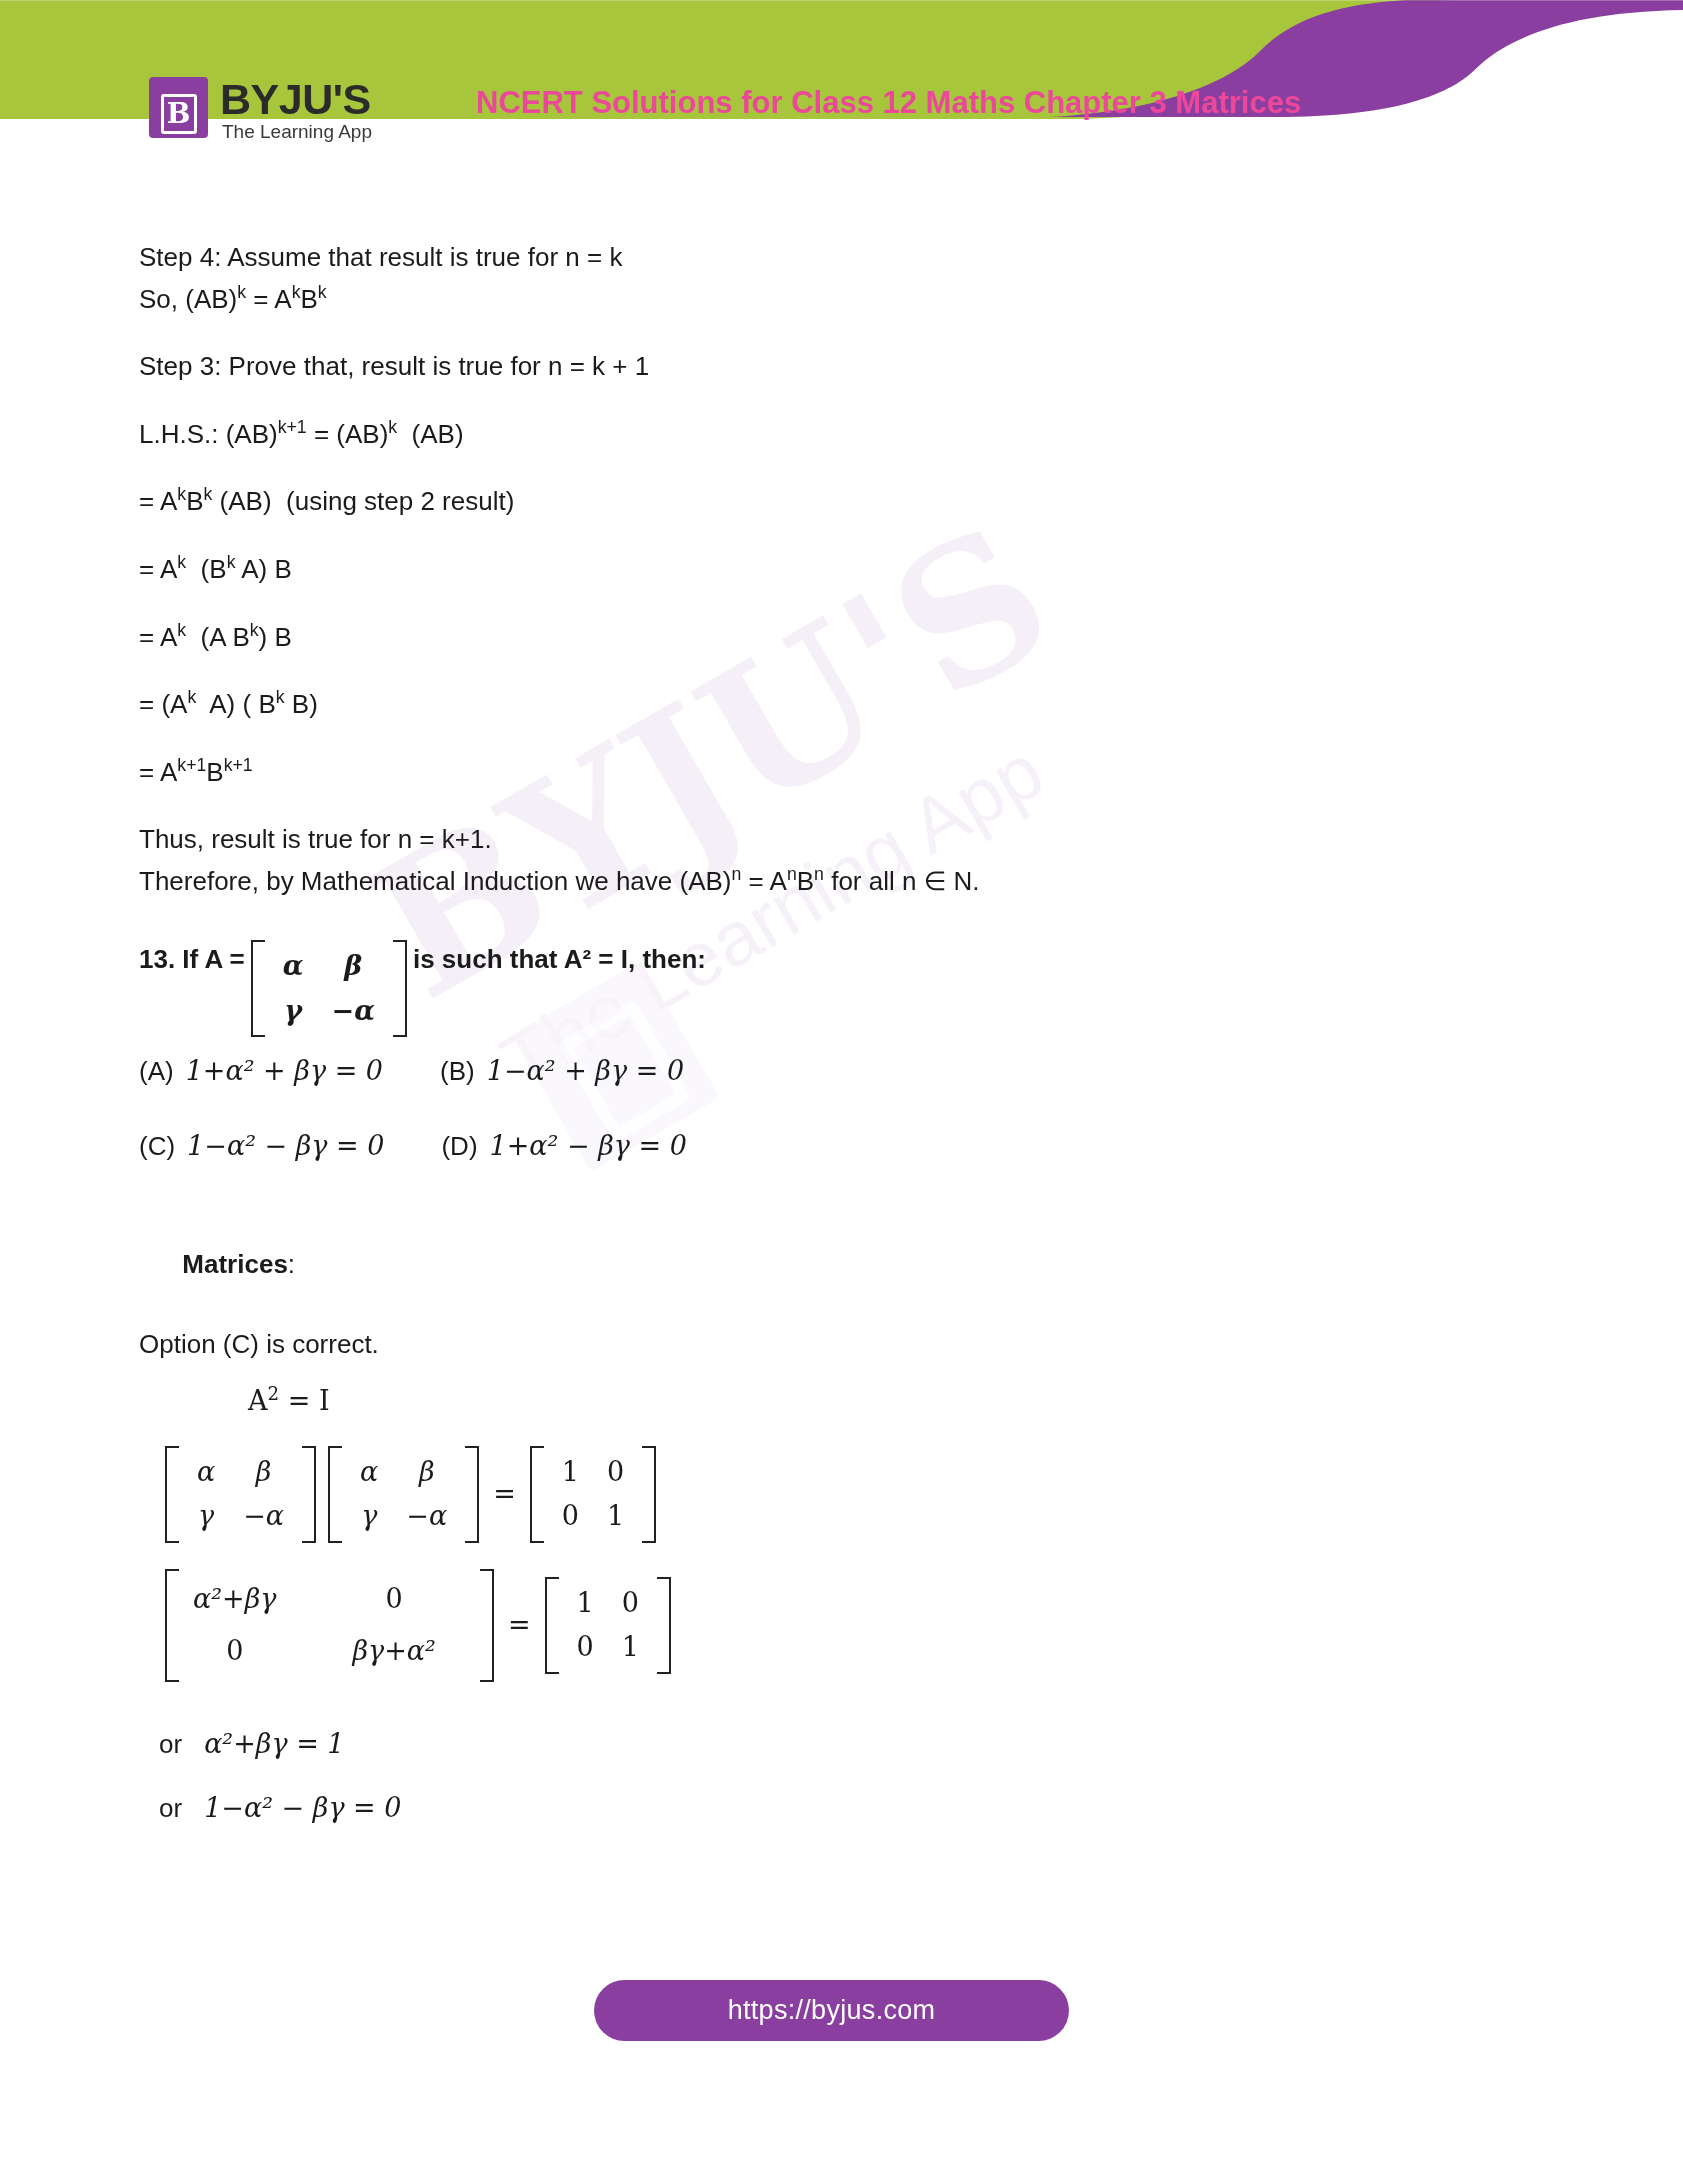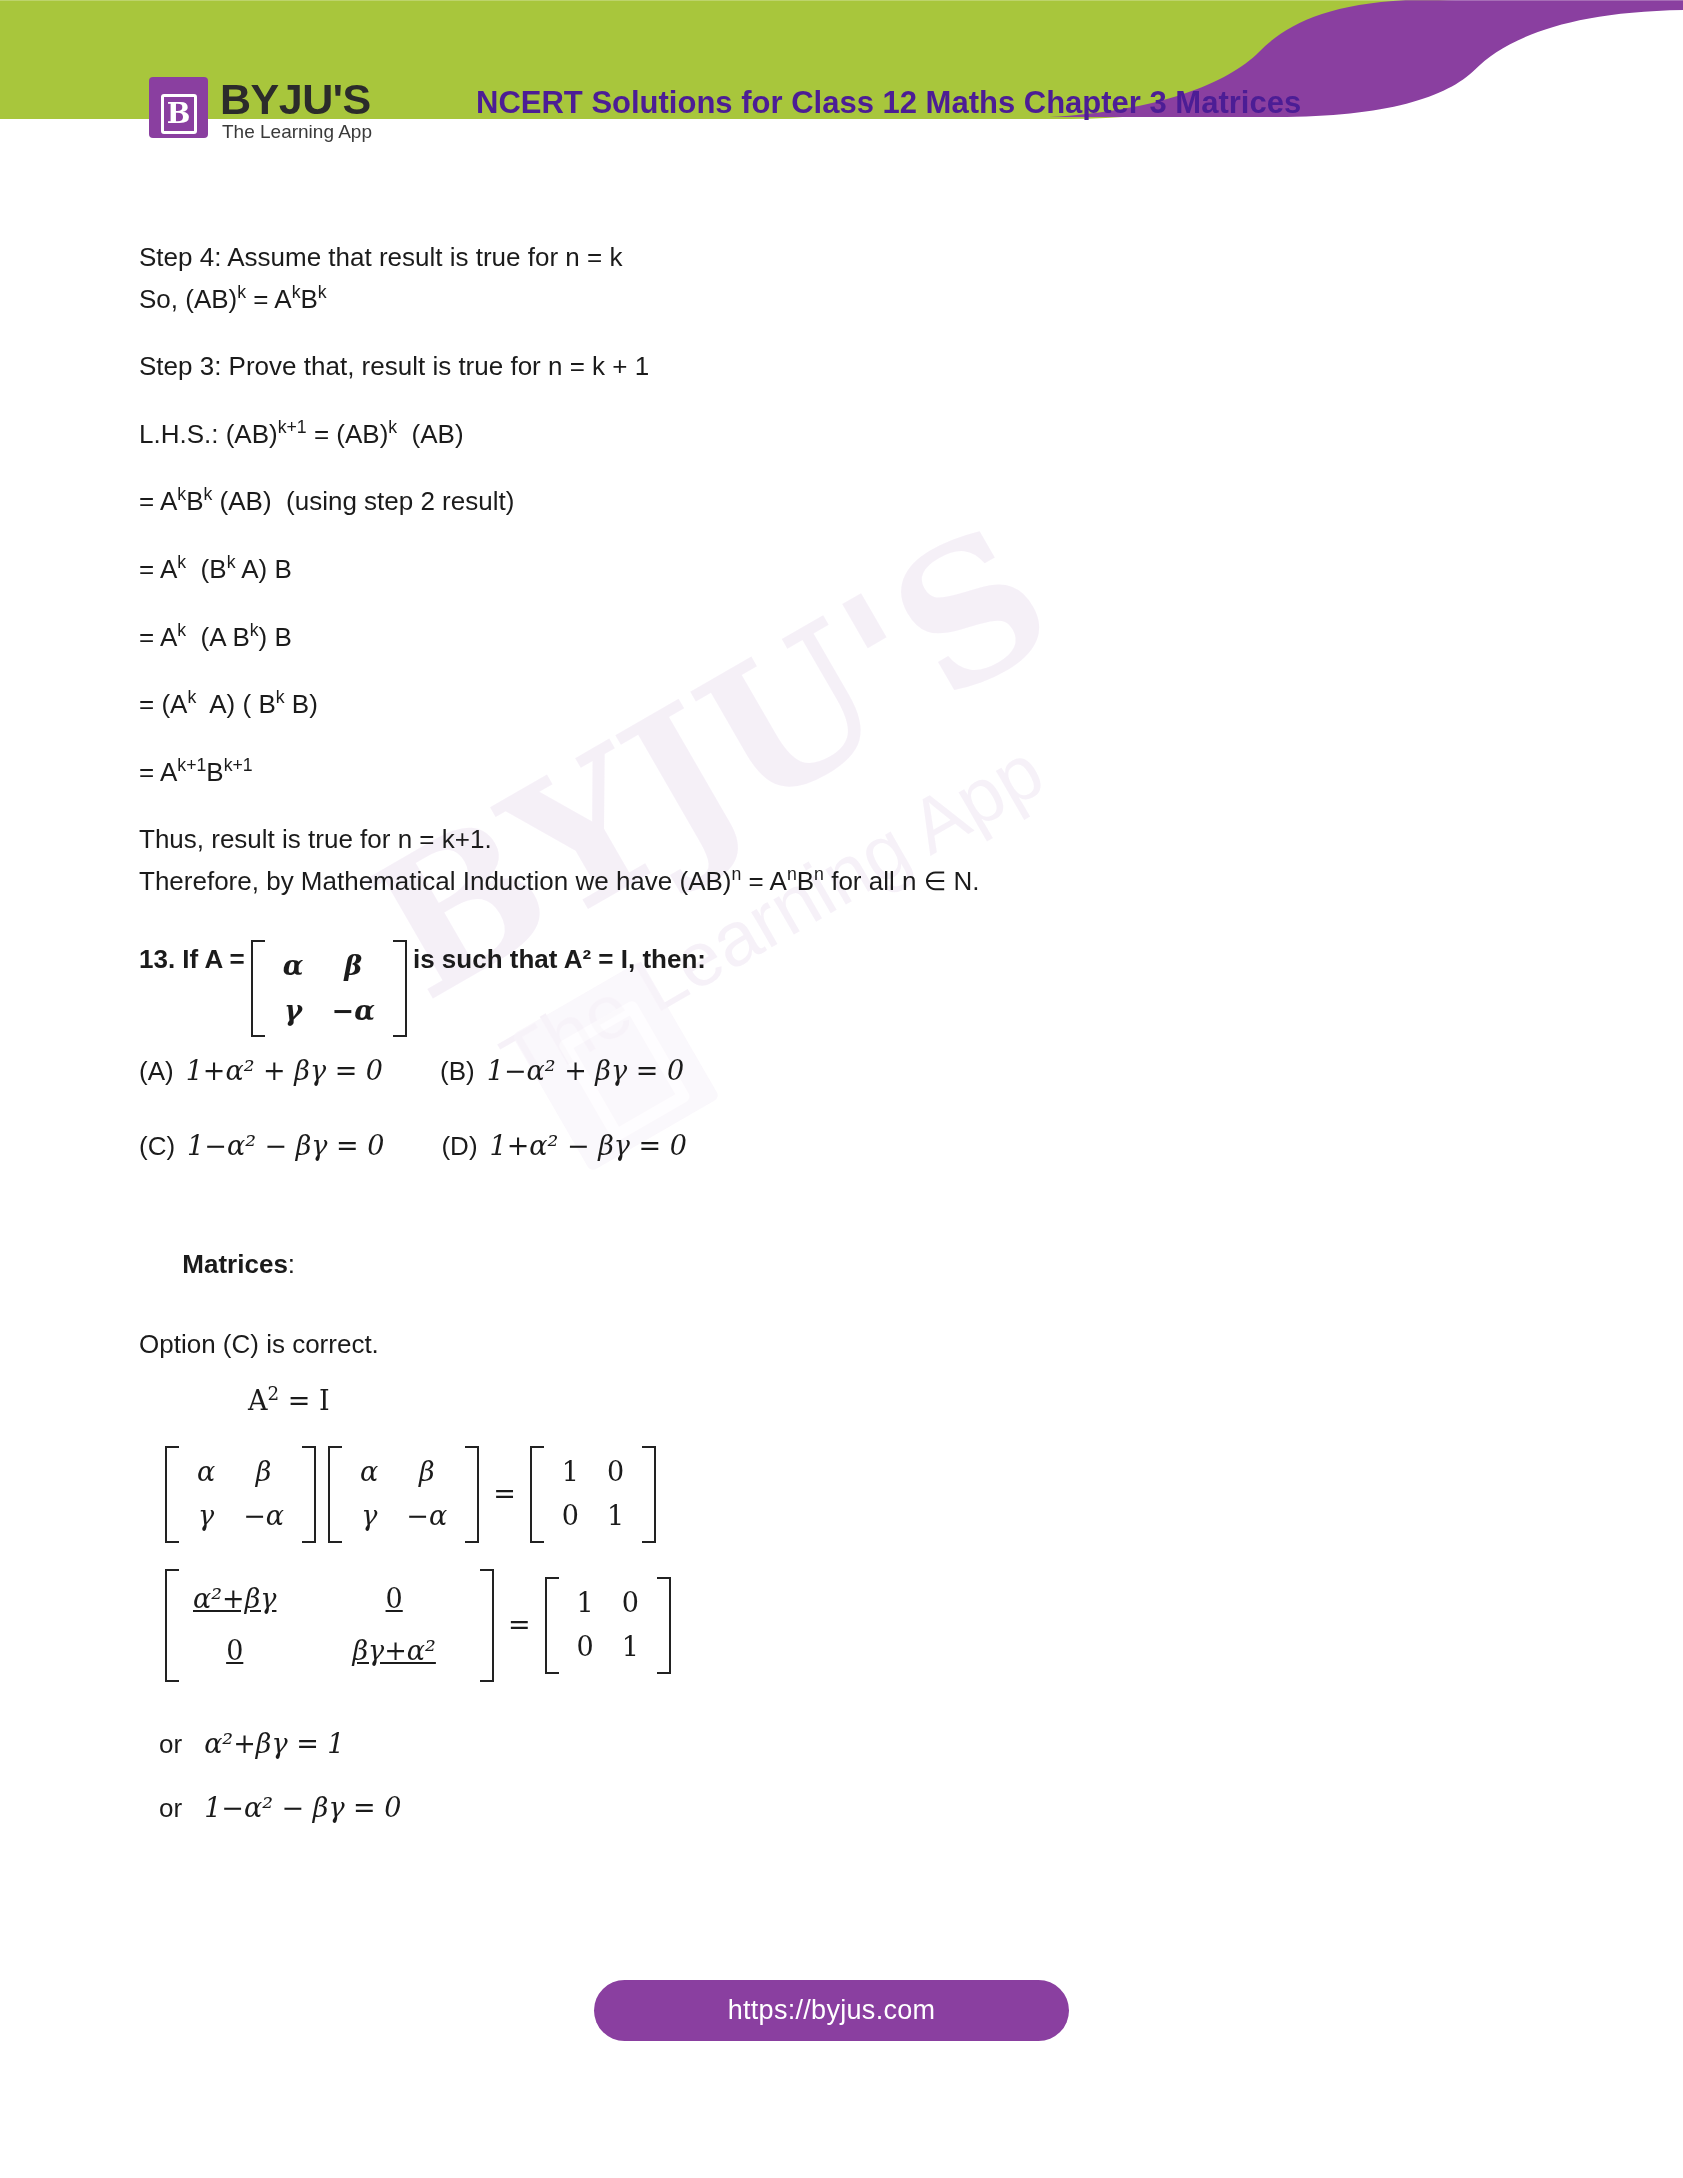--- a/index.html
+++ b/index.html
@@ -79,21 +79,21 @@
     top: 44px;
     color: #3a3a3a;
     font-size: 19px;
   }
   .header-title {
     position: absolute;
     left: 327px;
     top: 8px;
     font-size: 31px;
     font-weight: bold;
-    color: #4c1d95;
+    color: #ec4899;
   }
 
   
   .watermark {
     position: absolute;
     left: 475px;
     top: 574px;
     width: 891px;
     height: 792px;
     transform: rotate(-30deg);
@@ -368,21 +368,21 @@
           <span class="mcell up">0</span>
           <span class="mcell up">1</span>
         </span>
         <span class="brk brk-r"></span>
       </span>
     </div>
 
     <div class="mrow" style="margin-top:26px; margin-left:20px;">
       <span class="matrix">
         <span class="brk brk-l"></span>
-        <span class="mcells" style="grid-template-columns: auto auto; text-decoration: underline;">
+        <span class="mcells" style="grid-template-columns: auto auto;">
           <span class="mcell" style="padding:6px 36px 6px 10px;">α²+βγ</span>
           <span class="mcell up" style="padding:6px 40px;">0</span>
           <span class="mcell up" style="padding:6px 36px 6px 10px;">0</span>
           <span class="mcell" style="padding:6px 40px;">βγ+α²</span>
         </span>
         <span class="brk brk-r"></span>
       </span>
       <span class="math norm" style="margin:0 8px;">=</span>
       <span class="matrix">
         <span class="brk brk-l"></span>

